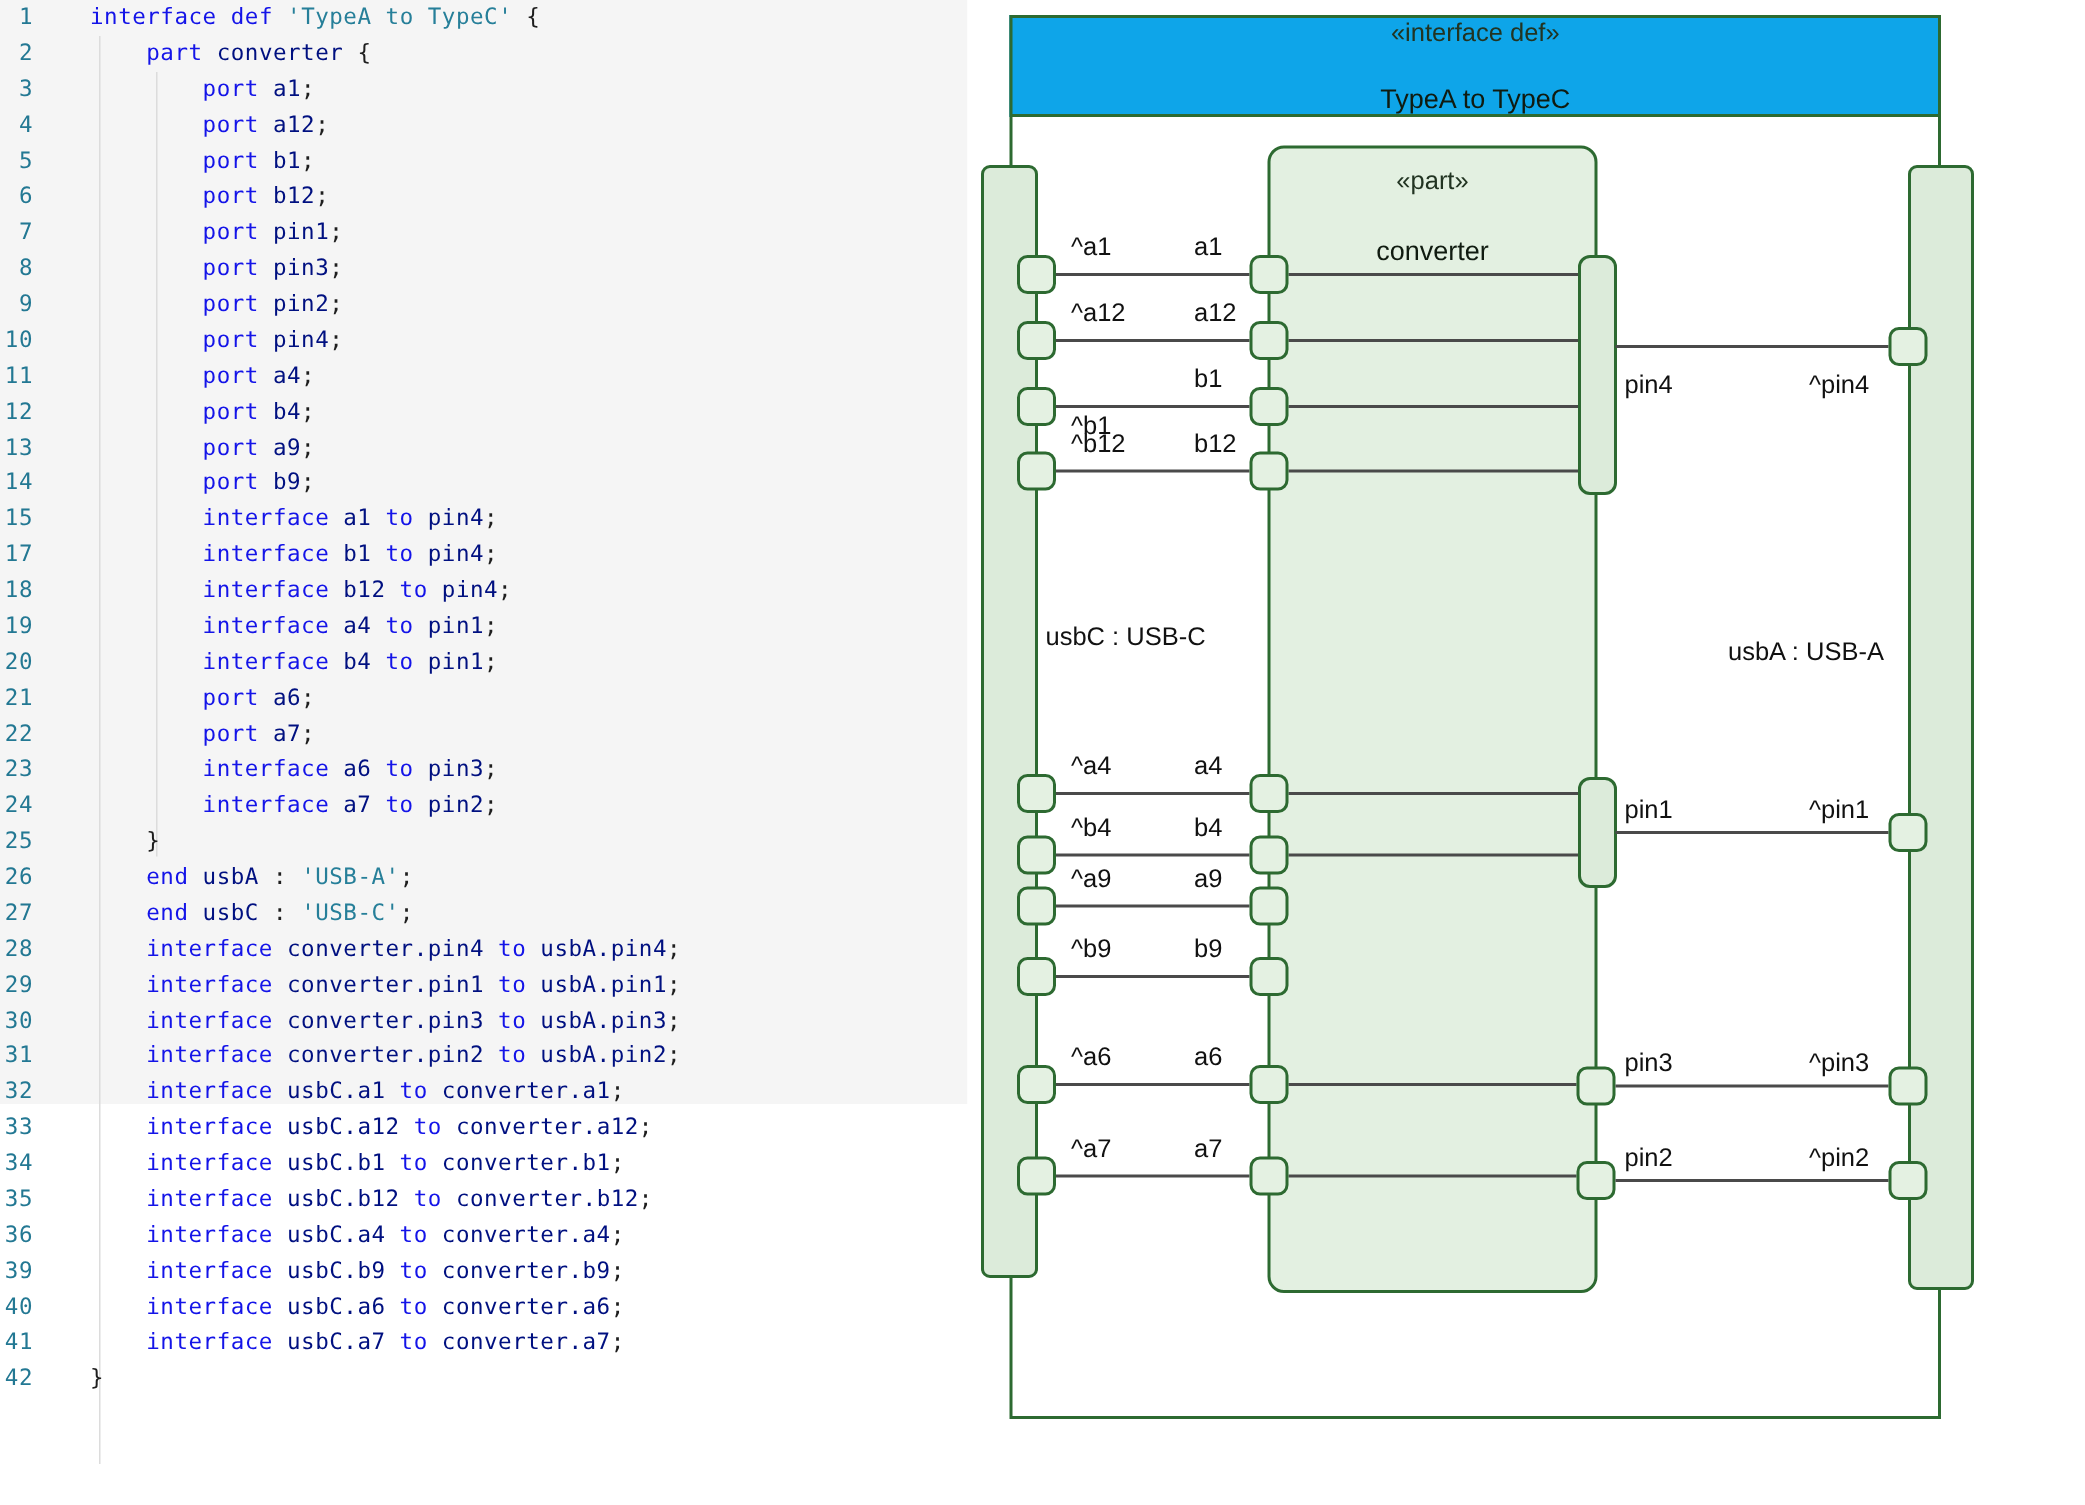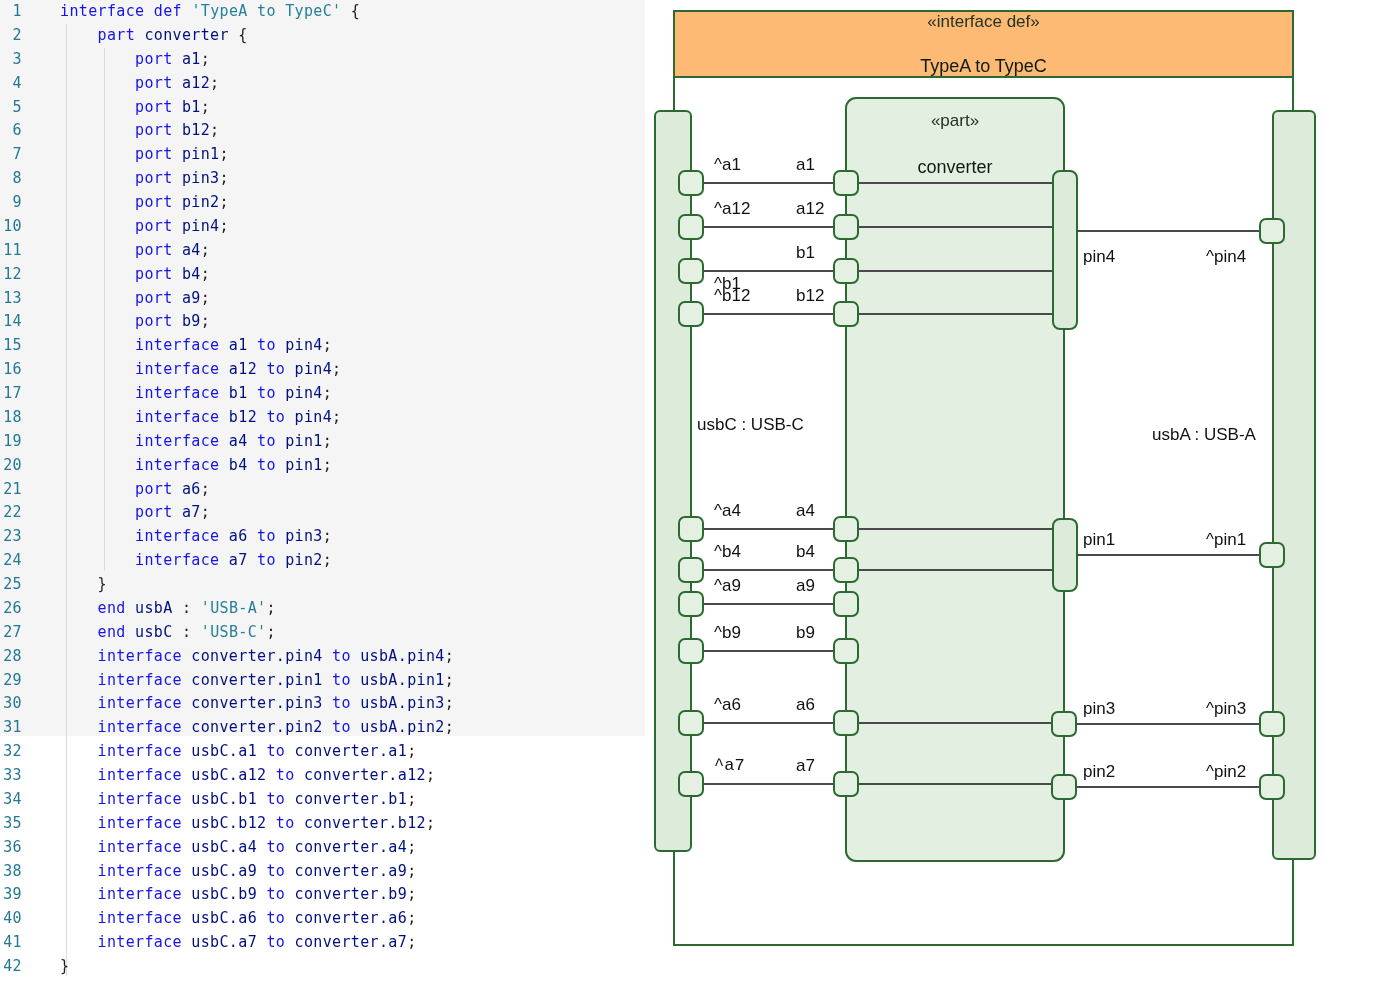--- a/index.html
+++ b/index.html
@@ -17,21 +17,21 @@
   .tok-id{color:#001080;}
   .tok-str{color:#267F99;}
   .tok-pu{color:#1E1E1E;}
   .indent-guide{position:absolute;width:1px;background:#DCDCDC;}
 
   
   #diagram-pane{position:absolute;left:645px;top:0;width:745px;height:1003px;background:#ffffff;}
 
   .abs{position:absolute;box-sizing:border-box;}
   #frame{left:673px;top:10px;width:621px;height:936px;border:2px solid #2D6A31;background:transparent;}
-  #frame-header{left:673px;top:10px;width:621px;height:68px;border:2px solid #2D6A31;background:#fdba74;
+  #frame-header{left:673px;top:10px;width:621px;height:68px;border:2px solid #2D6A31;background:#0ea5e9;
                 display:flex;flex-direction:column;align-items:center;justify-content:center;}
   .stereotype{font-size:17px;color:#223422;line-height:22px;}
   .block-name{font-size:18px;font-weight:normal;color:#101B10;line-height:24px;margin-top:21px;}
 
   #converter-box{left:845px;top:97px;width:220px;height:765px;border:2px solid #2D6A31;border-radius:11px;
                  background:#E3F0E1;}
   #converter-header{left:845px;top:110px;width:220px;height:60px;display:flex;flex-direction:column;
                     align-items:center;gap:2px;}
 
   .end-rect{border:2px solid #2D6A31;border-radius:6px;background:#DCEBDA;}
@@ -61,42 +61,40 @@
         <div class="code-line"><span class="ln">6</span><span class="code-text"><span class="tok-pu">        </span><span class="tok-kw">port</span><span class="tok-id"> b12</span><span class="tok-pu">;</span></span></div>
         <div class="code-line"><span class="ln">7</span><span class="code-text"><span class="tok-pu">        </span><span class="tok-kw">port</span><span class="tok-id"> pin1</span><span class="tok-pu">;</span></span></div>
         <div class="code-line"><span class="ln">8</span><span class="code-text"><span class="tok-pu">        </span><span class="tok-kw">port</span><span class="tok-id"> pin3</span><span class="tok-pu">;</span></span></div>
         <div class="code-line"><span class="ln">9</span><span class="code-text"><span class="tok-pu">        </span><span class="tok-kw">port</span><span class="tok-id"> pin2</span><span class="tok-pu">;</span></span></div>
         <div class="code-line"><span class="ln">10</span><span class="code-text"><span class="tok-pu">        </span><span class="tok-kw">port</span><span class="tok-id"> pin4</span><span class="tok-pu">;</span></span></div>
         <div class="code-line"><span class="ln">11</span><span class="code-text"><span class="tok-pu">        </span><span class="tok-kw">port</span><span class="tok-id"> a4</span><span class="tok-pu">;</span></span></div>
         <div class="code-line"><span class="ln">12</span><span class="code-text"><span class="tok-pu">        </span><span class="tok-kw">port</span><span class="tok-id"> b4</span><span class="tok-pu">;</span></span></div>
         <div class="code-line"><span class="ln">13</span><span class="code-text"><span class="tok-pu">        </span><span class="tok-kw">port</span><span class="tok-id"> a9</span><span class="tok-pu">;</span></span></div>
         <div class="code-line"><span class="ln">14</span><span class="code-text"><span class="tok-pu">        </span><span class="tok-kw">port</span><span class="tok-id"> b9</span><span class="tok-pu">;</span></span></div>
         <div class="code-line"><span class="ln">15</span><span class="code-text"><span class="tok-pu">        </span><span class="tok-kw">interface</span><span class="tok-id"> a1</span><span class="tok-kw"> to</span><span class="tok-id"> pin4</span><span class="tok-pu">;</span></span></div>
-        <div class="code-line"><span class="ln">16</span><span class="code-text"><span class="tok-pu">        </span><span class="tok-kw">interface</span><span class="tok-id"> a12</span><span class="tok-kw"> to</span><span class="tok-id"> pin4</span><span class="tok-pu">;</span></span></div>
         <div class="code-line"><span class="ln">17</span><span class="code-text"><span class="tok-pu">        </span><span class="tok-kw">interface</span><span class="tok-id"> b1</span><span class="tok-kw"> to</span><span class="tok-id"> pin4</span><span class="tok-pu">;</span></span></div>
         <div class="code-line"><span class="ln">18</span><span class="code-text"><span class="tok-pu">        </span><span class="tok-kw">interface</span><span class="tok-id"> b12</span><span class="tok-kw"> to</span><span class="tok-id"> pin4</span><span class="tok-pu">;</span></span></div>
         <div class="code-line"><span class="ln">19</span><span class="code-text"><span class="tok-pu">        </span><span class="tok-kw">interface</span><span class="tok-id"> a4</span><span class="tok-kw"> to</span><span class="tok-id"> pin1</span><span class="tok-pu">;</span></span></div>
         <div class="code-line"><span class="ln">20</span><span class="code-text"><span class="tok-pu">        </span><span class="tok-kw">interface</span><span class="tok-id"> b4</span><span class="tok-kw"> to</span><span class="tok-id"> pin1</span><span class="tok-pu">;</span></span></div>
         <div class="code-line"><span class="ln">21</span><span class="code-text"><span class="tok-pu">        </span><span class="tok-kw">port</span><span class="tok-id"> a6</span><span class="tok-pu">;</span></span></div>
         <div class="code-line"><span class="ln">22</span><span class="code-text"><span class="tok-pu">        </span><span class="tok-kw">port</span><span class="tok-id"> a7</span><span class="tok-pu">;</span></span></div>
         <div class="code-line"><span class="ln">23</span><span class="code-text"><span class="tok-pu">        </span><span class="tok-kw">interface</span><span class="tok-id"> a6</span><span class="tok-kw"> to</span><span class="tok-id"> pin3</span><span class="tok-pu">;</span></span></div>
         <div class="code-line"><span class="ln">24</span><span class="code-text"><span class="tok-pu">        </span><span class="tok-kw">interface</span><span class="tok-id"> a7</span><span class="tok-kw"> to</span><span class="tok-id"> pin2</span><span class="tok-pu">;</span></span></div>
         <div class="code-line"><span class="ln">25</span><span class="code-text"><span class="tok-pu">    }</span></span></div>
         <div class="code-line"><span class="ln">26</span><span class="code-text"><span class="tok-pu">    </span><span class="tok-kw">end</span><span class="tok-id"> usbA</span><span class="tok-pu"> : </span><span class="tok-str">'USB-A'</span><span class="tok-pu">;</span></span></div>
         <div class="code-line"><span class="ln">27</span><span class="code-text"><span class="tok-pu">    </span><span class="tok-kw">end</span><span class="tok-id"> usbC</span><span class="tok-pu"> : </span><span class="tok-str">'USB-C'</span><span class="tok-pu">;</span></span></div>
         <div class="code-line"><span class="ln">28</span><span class="code-text"><span class="tok-pu">    </span><span class="tok-kw">interface</span><span class="tok-id"> converter.pin4</span><span class="tok-kw"> to</span><span class="tok-id"> usbA.pin4</span><span class="tok-pu">;</span></span></div>
         <div class="code-line"><span class="ln">29</span><span class="code-text"><span class="tok-pu">    </span><span class="tok-kw">interface</span><span class="tok-id"> converter.pin1</span><span class="tok-kw"> to</span><span class="tok-id"> usbA.pin1</span><span class="tok-pu">;</span></span></div>
         <div class="code-line"><span class="ln">30</span><span class="code-text"><span class="tok-pu">    </span><span class="tok-kw">interface</span><span class="tok-id"> converter.pin3</span><span class="tok-kw"> to</span><span class="tok-id"> usbA.pin3</span><span class="tok-pu">;</span></span></div>
         <div class="code-line"><span class="ln">31</span><span class="code-text"><span class="tok-pu">    </span><span class="tok-kw">interface</span><span class="tok-id"> converter.pin2</span><span class="tok-kw"> to</span><span class="tok-id"> usbA.pin2</span><span class="tok-pu">;</span></span></div>
         <div class="code-line"><span class="ln">32</span><span class="code-text"><span class="tok-pu">    </span><span class="tok-kw">interface</span><span class="tok-id"> usbC.a1</span><span class="tok-kw"> to</span><span class="tok-id"> converter.a1</span><span class="tok-pu">;</span></span></div>
         <div class="code-line"><span class="ln">33</span><span class="code-text"><span class="tok-pu">    </span><span class="tok-kw">interface</span><span class="tok-id"> usbC.a12</span><span class="tok-kw"> to</span><span class="tok-id"> converter.a12</span><span class="tok-pu">;</span></span></div>
         <div class="code-line"><span class="ln">34</span><span class="code-text"><span class="tok-pu">    </span><span class="tok-kw">interface</span><span class="tok-id"> usbC.b1</span><span class="tok-kw"> to</span><span class="tok-id"> converter.b1</span><span class="tok-pu">;</span></span></div>
         <div class="code-line"><span class="ln">35</span><span class="code-text"><span class="tok-pu">    </span><span class="tok-kw">interface</span><span class="tok-id"> usbC.b12</span><span class="tok-kw"> to</span><span class="tok-id"> converter.b12</span><span class="tok-pu">;</span></span></div>
         <div class="code-line"><span class="ln">36</span><span class="code-text"><span class="tok-pu">    </span><span class="tok-kw">interface</span><span class="tok-id"> usbC.a4</span><span class="tok-kw"> to</span><span class="tok-id"> converter.a4</span><span class="tok-pu">;</span></span></div>
-        <div class="code-line"><span class="ln">38</span><span class="code-text"><span class="tok-pu">    </span><span class="tok-kw">interface</span><span class="tok-id"> usbC.a9</span><span class="tok-kw"> to</span><span class="tok-id"> converter.a9</span><span class="tok-pu">;</span></span></div>
         <div class="code-line"><span class="ln">39</span><span class="code-text"><span class="tok-pu">    </span><span class="tok-kw">interface</span><span class="tok-id"> usbC.b9</span><span class="tok-kw"> to</span><span class="tok-id"> converter.b9</span><span class="tok-pu">;</span></span></div>
         <div class="code-line"><span class="ln">40</span><span class="code-text"><span class="tok-pu">    </span><span class="tok-kw">interface</span><span class="tok-id"> usbC.a6</span><span class="tok-kw"> to</span><span class="tok-id"> converter.a6</span><span class="tok-pu">;</span></span></div>
         <div class="code-line"><span class="ln">41</span><span class="code-text"><span class="tok-pu">    </span><span class="tok-kw">interface</span><span class="tok-id"> usbC.a7</span><span class="tok-kw"> to</span><span class="tok-id"> converter.a7</span><span class="tok-pu">;</span></span></div>
         <div class="code-line"><span class="ln">42</span><span class="code-text"><span class="tok-pu">}</span></span></div>
       </div>
   </div>
 
   <div id="diagram-pane"></div>
 
   <div id="frame" class="abs"></div>
@@ -167,21 +165,21 @@
       <div class="abs cline" style="left: 704px; top: 722px; width: 129px;"></div>
       <div class="abs cline" style="left: 859px; top: 722px; width: 192px;"></div>
       <div class="abs port" style="left: 678px; top: 710px;"></div>
       <div class="abs port" style="left: 833px; top: 710px;"></div>
       <div class="abs dlabel" style="left: 714px; top: 696px;">^a6</div>
       <div class="abs dlabel" style="left: 796px; top: 696px;">a6</div>
       <div class="abs cline" style="left: 704px; top: 783px; width: 129px;"></div>
       <div class="abs cline" style="left: 859px; top: 783px; width: 192px;"></div>
       <div class="abs port" style="left: 678px; top: 771px;"></div>
       <div class="abs port" style="left: 833px; top: 771px;"></div>
-      <div class="abs dlabel" style="left: 714px; top: 757px; font-family: Liberation Mono, monospace;">^a7</div>
+      <div class="abs dlabel" style="left: 714px; top: 757px;">^a7</div>
       <div class="abs dlabel" style="left: 796px; top: 757px;">a7</div>
       <div class="abs tall-port" style="left: 1052px; top: 170px; width: 26px; height: 160px;"></div>
       <div class="abs tall-port" style="left: 1052px; top: 518px; width: 26px; height: 74px;"></div>
       <div class="abs port" style="left: 1051px; top: 711px;"></div>
       <div class="abs port" style="left: 1051px; top: 774px;"></div>
       <div class="abs cline" style="left: 1077px; top: 230px; width: 182px;"></div>
       <div class="abs port" style="left: 1259px; top: 218px;"></div>
       <div class="abs dlabel" style="left: 1083px; top: 248px;">pin4</div>
       <div class="abs dlabel" style="left: 1206px; top: 248px;">^pin4</div>
       <div class="abs cline" style="left: 1077px; top: 554px; width: 182px;"></div>

